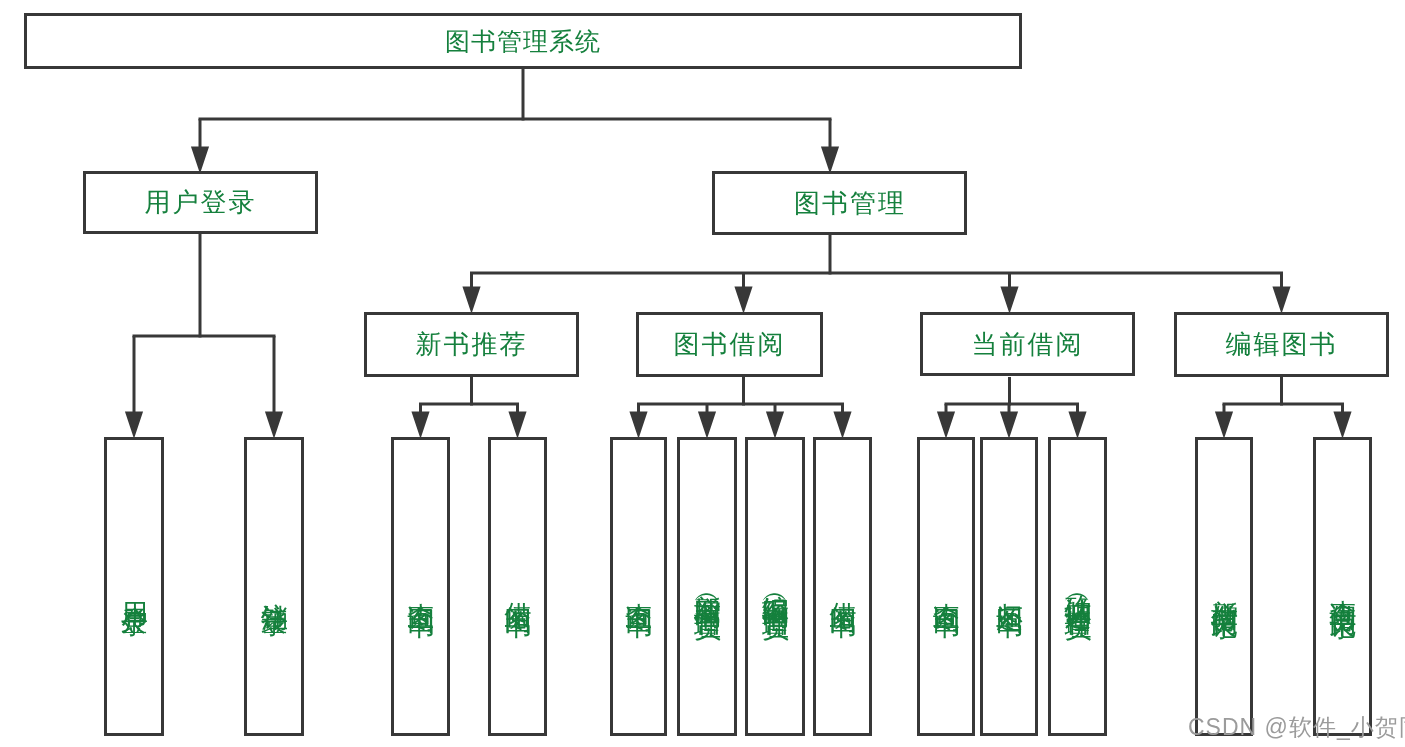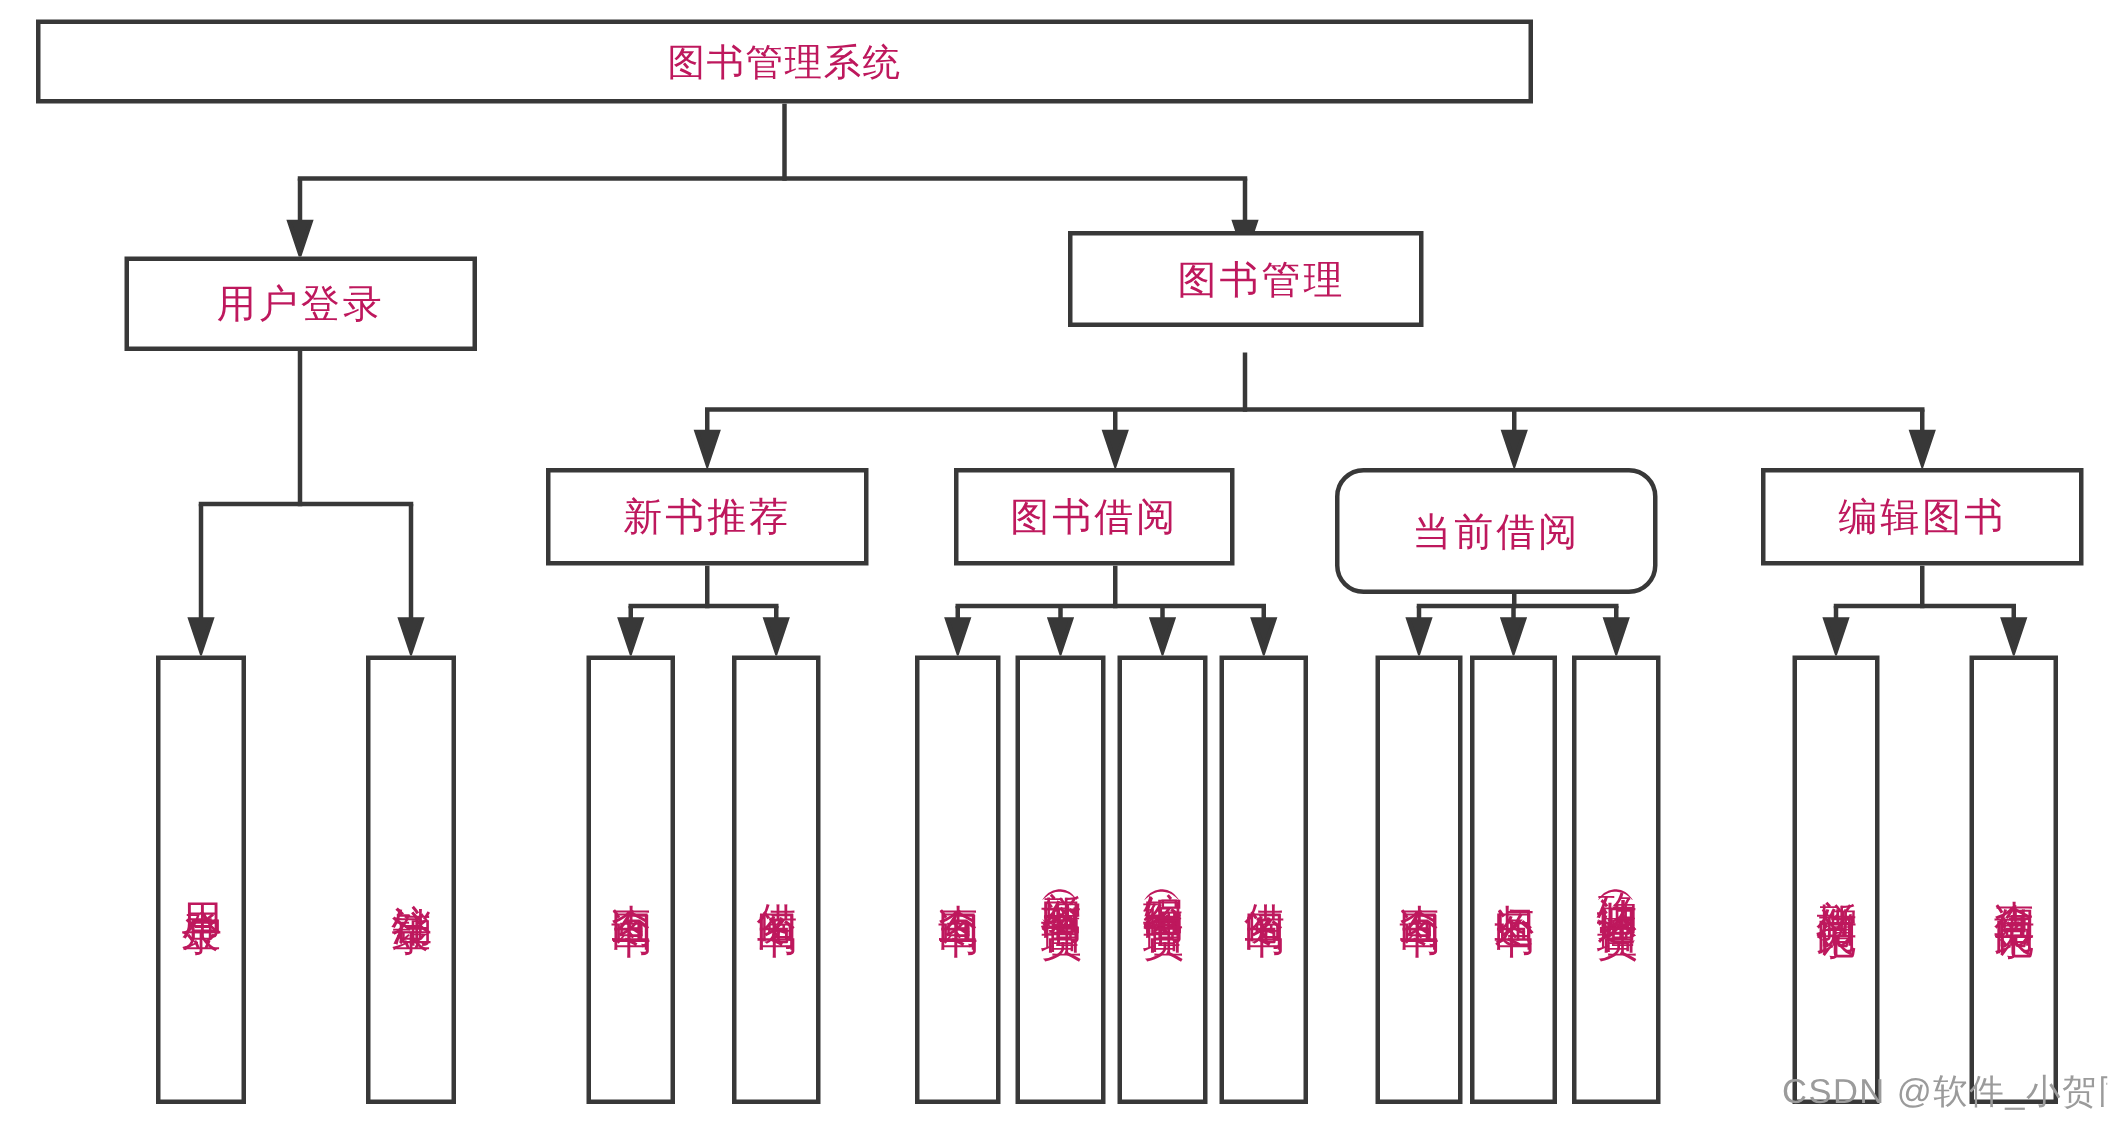--- a/index.html
+++ b/index.html
@@ -19,21 +19,21 @@
     position: absolute;
     left: 0;
     top: 0;
     z-index: 1;
   }
   .node {
     position: absolute;
     box-sizing: border-box;
     border: 3px solid #383838;
     background: #ffffff;
-    color: #be185d;
+    color: #15803d;
     display: flex;
     align-items: center;
     justify-content: center;
     z-index: 2;
   }
   .hbox {
     letter-spacing: 2px;
     white-space: nowrap;
   }
   .root-box {
@@ -126,25 +126,25 @@
       <line x1="1224" y1="404" x2="1224" y2="416"></line>
       <polygon points="1217,413 1231,413 1224,434"></polygon>
       <line x1="1342.5" y1="404" x2="1342.5" y2="416"></line>
       <polygon points="1335.5,413 1349.5,413 1342.5,434"></polygon>
     </g>
   </svg>
 
   <div class="node hbox root-box" style="left:24px; top:13px; width:998px; height:56px;">图书管理系统</div>
 
   <div class="node hbox l2box" style="left:83px; top:171px; width:235px; height:63px;">用户登录</div>
-  <div class="node hbox l2box" style="left:712px; top:154px; width:237px; height:64px;padding-left:21px;">图书管理</div>
+  <div class="node hbox l2box" style="left:712px; top:171px; width:255px; height:64px;padding-left:21px;">图书管理</div>
 
   <div class="node hbox l3box" style="left:364px; top:312px; width:215px; height:65px;text-align:center;">新书推荐</div>
   <div class="node hbox l3box" style="left:636px; top:312px; width:187px; height:65px;">图书借阅</div>
-  <div class="node hbox l3box" style="left:890px; top:312px; width:215px; height:84px;border-radius:19px;">当前借阅</div>
+  <div class="node hbox l3box" style="left:920px; top:312px; width:215px; height:64px;">当前借阅</div>
   <div class="node hbox l3box" style="left:1174px; top:312px; width:215px; height:65px;">编辑图书</div>
 
   <div class="node vbox" style="left:104px; top:437px; width:60px; height:299px;">用户登录</div>
   <div class="node vbox" style="left:244px; top:437px; width:60px; height:299px;">注销登录</div>
 
   <div class="node vbox" style="left:391px; top:437px; width:59px; height:299px;">查询图书</div>
   <div class="node vbox" style="left:488px; top:437px; width:59px; height:299px;">借阅图书</div>
 
   <div class="node vbox" style="left:610px; top:437px; width:57px; height:299px;">查询图书</div>
   <div class="node vbox" style="left:677px; top:437px; width:60px; height:299px;">新增图书（管理员）</div>

